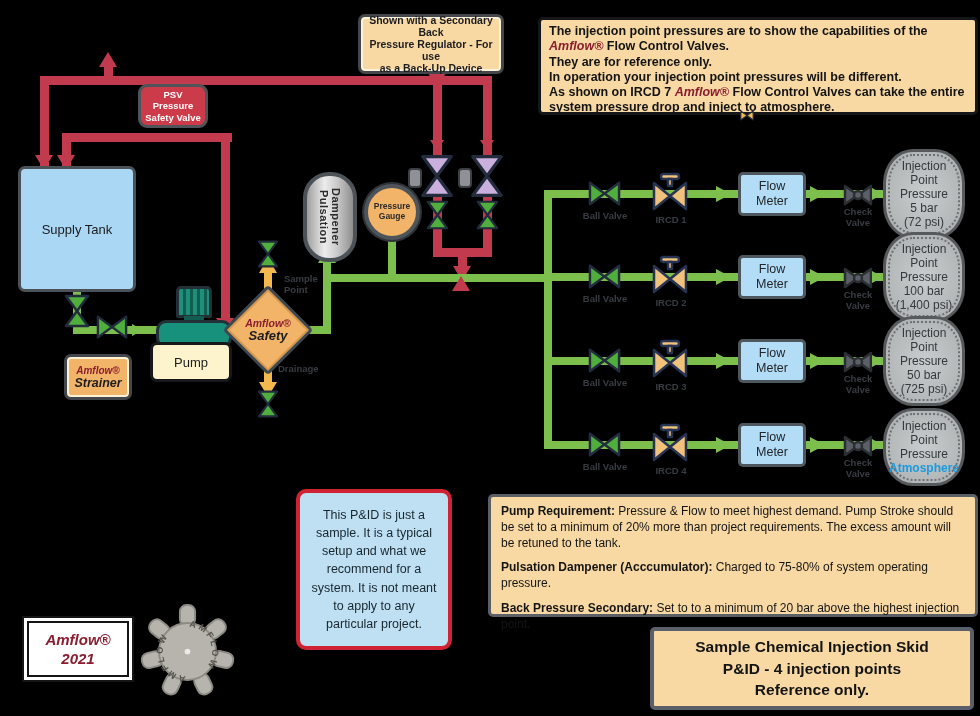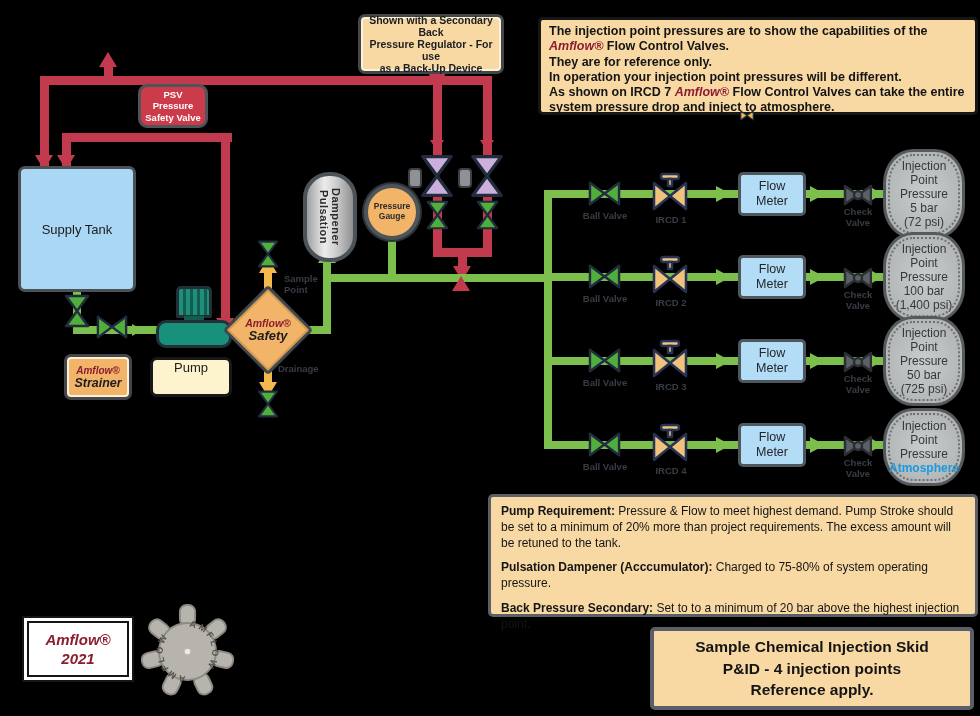--- a/index.html
+++ b/index.html
@@ -238,21 +238,21 @@
     <div><span>system pressure drop and inject to atmosphere.</span></div>
   </div>
   <svg class="valve c-yellow" style="left:740px;top:110px;width:14px;height:11px;color:var(--yellow)" viewBox="0 0 34 26">
       <use href="#bowtie-h"></use>
     </svg>
 
   <div class="callout" style="left:64px;top:354px;width:68px;height:46px;flex-direction:column;background:var(--tan-deep,#f2b469)">
     <span class="brand" style="font-size:10px">Amflow®</span>
     <span style="font-size:12.5px;font-style:italic">Strainer</span>
   </div>
-  <div class="abs" style="left:150px;top:357px;width:82px;height:40px;background:#fdf3cd;border:3px solid #17181a;border-radius:7px;display:flex;justify-content:center;font-size:13px;color:#1d1d1f">
+  <div class="abs" style="left:150px;top:342px;width:82px;height:40px;background:#fdf3cd;border:3px solid #17181a;border-radius:7px;display:flex;align-items:center;justify-content:center;font-size:13px;color:#1d1d1f">
     <span>Pump</span>
   </div>
 
   <div class="row" id="row1" style="top:149px">
     <div class="rpipe"></div>
     <svg class="valve v-green ball" viewBox="0 0 34 26">
         <use href="#bowtie-h"></use>
       </svg>
     <div class="dk ball-lbl">Ball Valve</div>
     <svg class="valve v-orange ircd" viewBox="0 0 36 38">
@@ -360,31 +360,34 @@
 Valve</div>
     <div class="tr tr-right sm c-green a3"></div>
     <div class="ip">
         <span class="pre">Injection
 Point
 Pressure</span>
         <span class="atm">Atmosphere</span>
       </div>
   </div>
 
+  <div id="sample-box">
+    <span>This P&amp;ID is just a sample. It is a typical setup and what we recommend for a system. It is not meant to apply to any particular project.</span>
+  </div>
 
   <div id="req-box">
     <p><b>Pump Requirement:</b><span> Pressure &amp; Flow to meet highest demand. Pump Stroke should be set to a minimum of 20% more than project requirements. The excess amount will be retuned to the tank.</span></p>
     <p><b>Pulsation Dampener (Acccumulator):</b><span> Charged to 75-80% of system operating pressure.</span></p>
     <p><b>Back Pressure Secondary:</b><span> Set to to a minimum of 20 bar above the highest injection point.</span></p>
   </div>
 
   <div id="title-box">
     <span>Sample Chemical Injection Skid</span>
     <span>P&amp;ID - 4 injection points</span>
-    <span>Reference apply.</span>
+    <span>Reference only.</span>
   </div>
 
   <div id="amflow-box">
     <span class="brand">Amflow®</span>
     <span class="brand">2021</span>
   </div>
 
   <svg viewBox="0 0 100 100" style="position:absolute;left:140px;top:604px;width:95px;height:95px">
     <g fill="#b7b4ae" stroke="#8d8a84" stroke-width="2">
       <rect x="42" y="1" width="16" height="22" rx="7"></rect>

